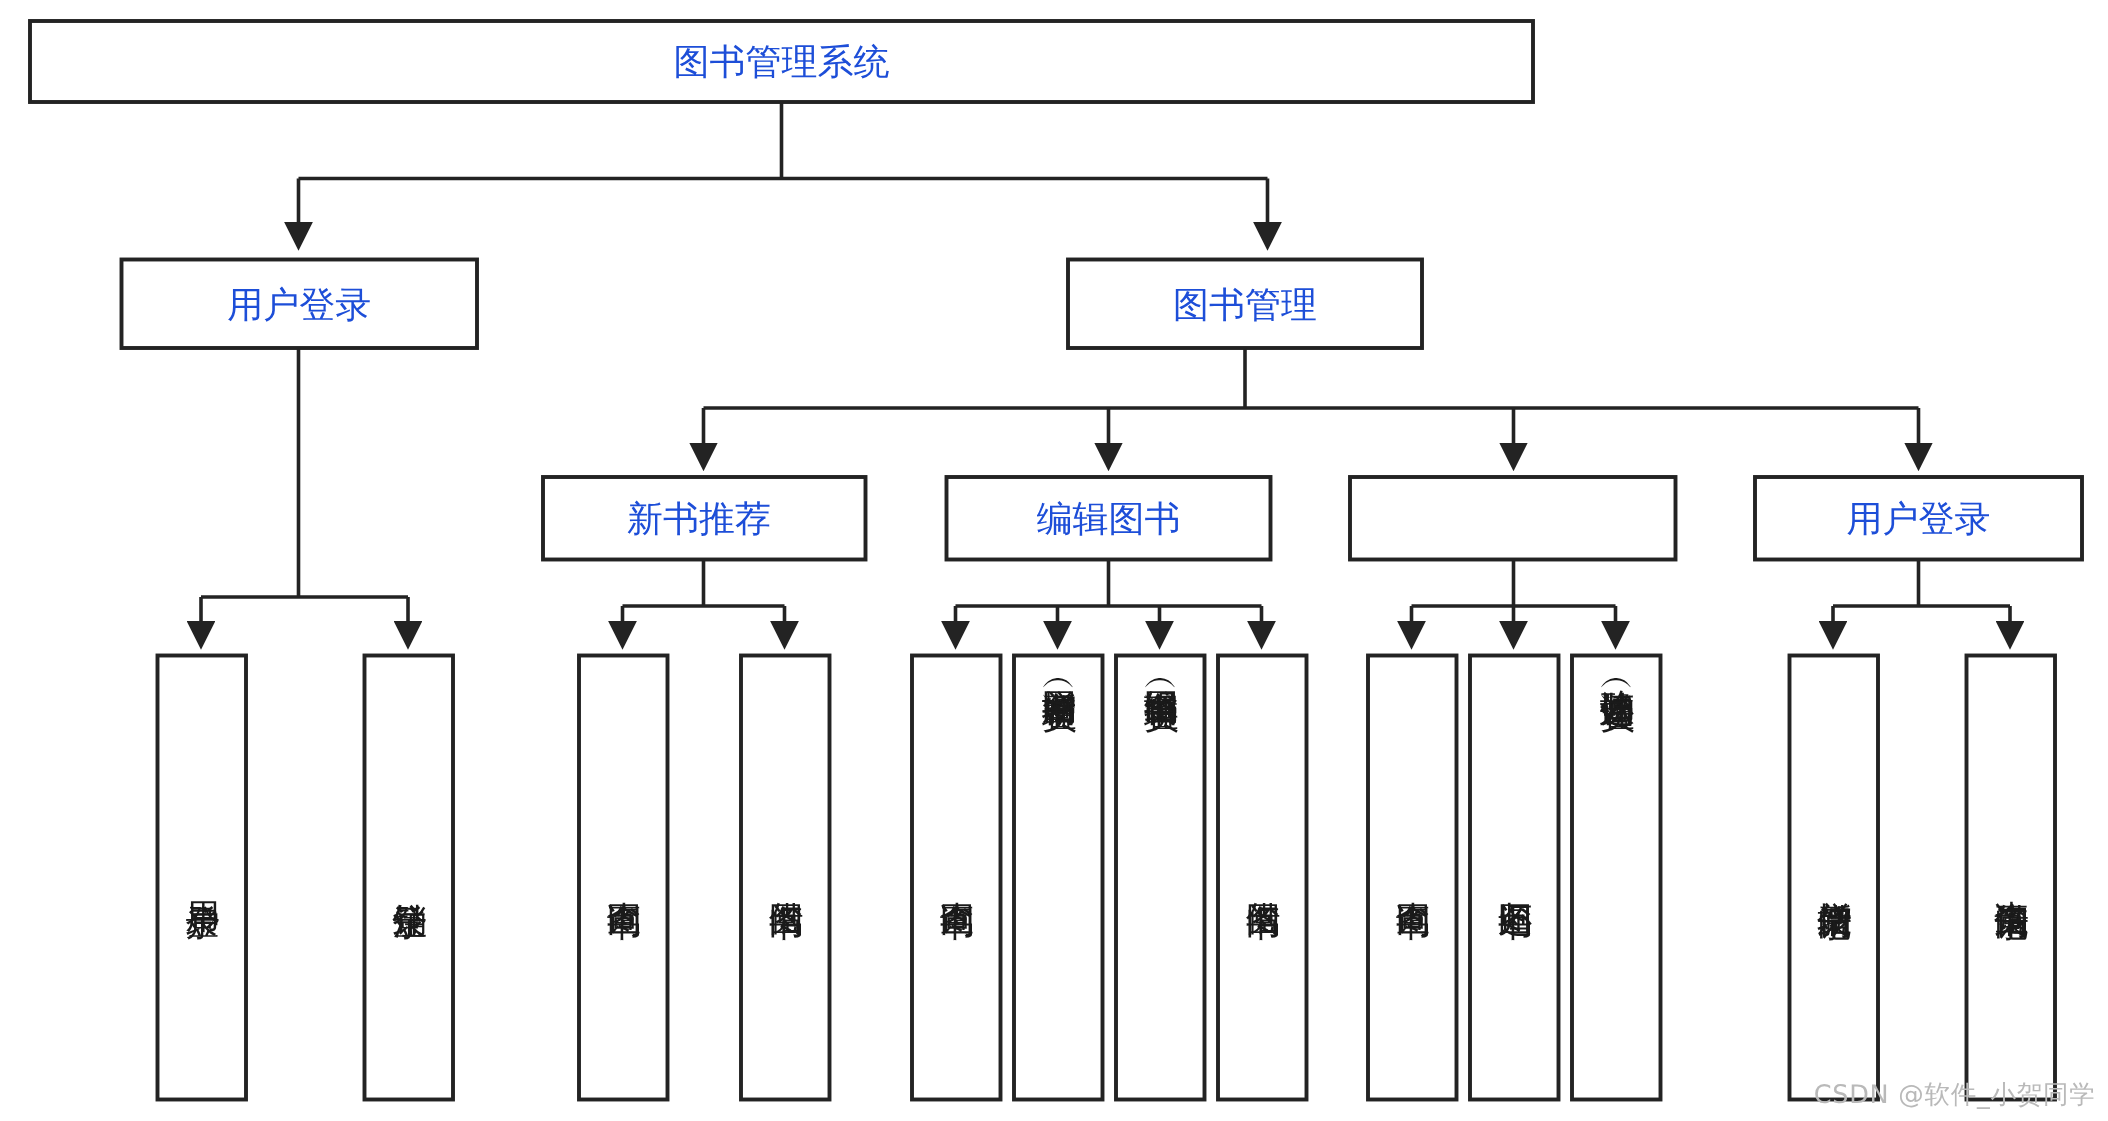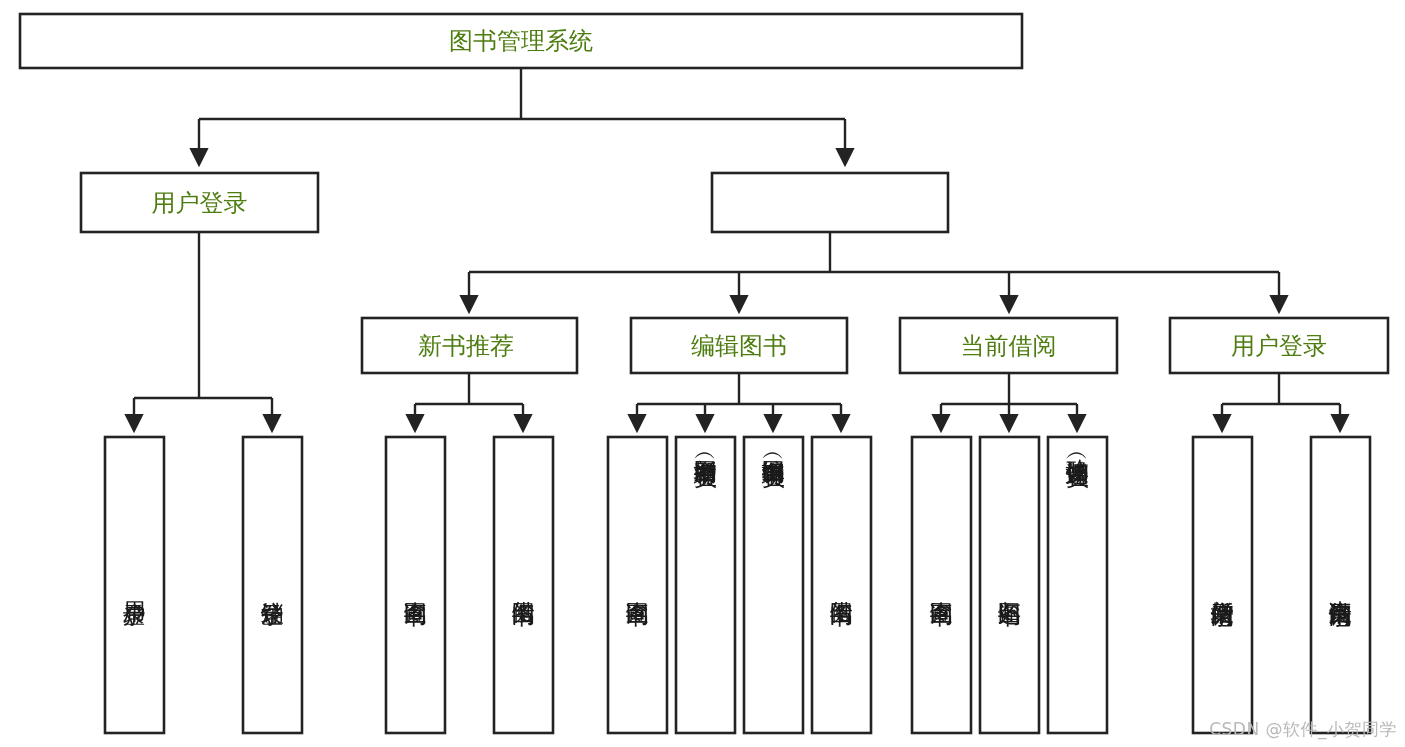--- a/index.html
+++ b/index.html
@@ -72,21 +72,21 @@
   .htext-wrap {
     position: absolute;
     display: flex;
     align-items: center;
     justify-content: center;
     pointer-events: none;
   }
   .htext {
     font-family: "DejaVu Sans", "Liberation Sans", sans-serif;
     font-size: 24px;
-    color: #4d7c0f;
+    color: #1d4ed8;
     white-space: nowrap;
   }
 </style>
 </head>
 <body>
 
 <div id="diagram-root">
 
   <svg class="diagram-canvas" viewBox="0 0 1405 747" xmlns="http://www.w3.org/2000/svg">
 
@@ -180,32 +180,32 @@
   </svg>
 
   <div class="htext-wrap" style="left:20px;  top:14px;  width:1002px; height:54px;">
     <span class="htext">图书管理系统</span>
   </div>
 
   <div class="htext-wrap" style="left:81px;  top:173px; width:237px; height:59px;">
     <span class="htext">用户登录</span>
   </div>
 
+  <div class="htext-wrap" style="left:712px; top:173px; width:236px; height:59px;">
+    <span class="htext">图书管理</span>
+  </div>
 
   <div class="htext-wrap" style="left:362px; top:318px; width:208px; height:55px;text-align:center;">
     <span class="htext">新书推荐</span>
   </div>
 
   <div class="htext-wrap" style="left:631px; top:318px; width:216px; height:55px;">
     <span class="htext">编辑图书</span>
   </div>
 
-  <div class="htext-wrap" style="left:900px; top:318px; width:217px; height:55px;">
-    <span class="htext">当前借阅</span>
-  </div>
 
   <div class="htext-wrap" style="left:1170px; top:318px; width:218px; height:55px;">
     <span class="htext">用户登录</span>
   </div>
 
   <div class="vtext-wrap" style="left:105px; top:437px; width:59px; height:296px;">
     <span class="vtext">用户登录</span>
   </div>
   <div class="vtext-wrap" style="left:243px; top:437px; width:59px; height:296px;">
     <span class="vtext">注销登录</span>

